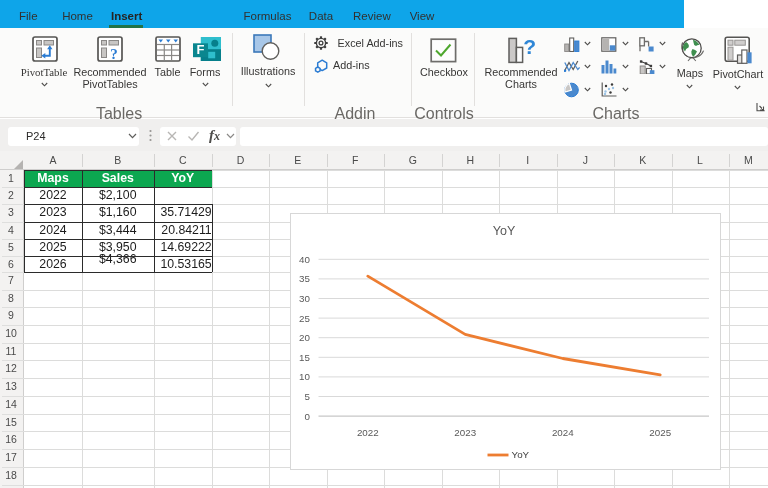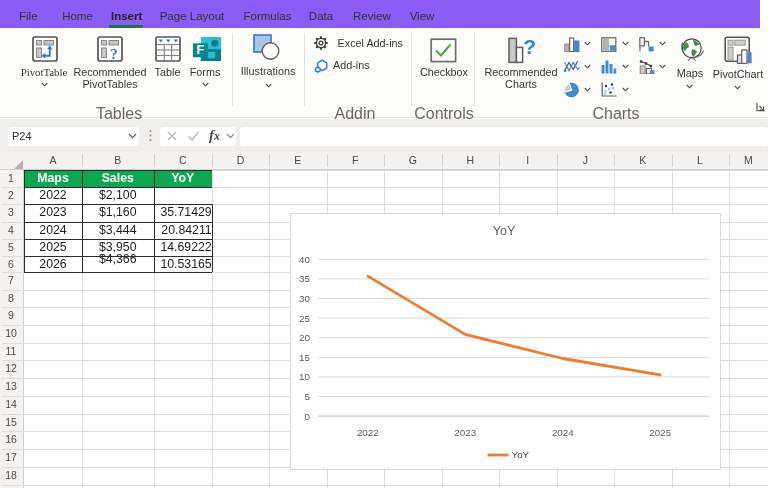--- a/index.html
+++ b/index.html
@@ -1,28 +1,28 @@
 <!DOCTYPE html>
 <html><head>
 <meta charset="utf-8">
 <style>
   * { margin:0; padding:0; box-sizing:border-box; }
   html,body { width:768px; height:488px; overflow:hidden; }
   body { font-family:"Liberation Sans", sans-serif; position:relative; background:#fff; }
   .abs { position:absolute; }
   
-  #tabbar { left:0; top:0; width:760px; height:28px; background:#8b5cf6; }
+  #tabbar { left:0; top:0; width:684px; height:28px; background:#0ea5e9; }
   .tab { position:absolute; top:0; height:28px; line-height:32px; font-size:11.5px; color:#323130; text-align:center; }
   #ribbon { left:0; top:28px; width:768px; height:90px; background:#fbfbfa; border-bottom:1px solid #e2e0de; }
   .gsep { position:absolute; top:5px; height:73px; width:1px; background:#e2e0de; }
   .biglbl { position:absolute; font-size:10.8px; color:#373635; text-align:center; white-space:nowrap; }
   .grplbl { position:absolute; top:76.5px; font-size:16px; color:#6a6865; text-align:center; white-space:nowrap; }
   
   #fbar { left:0; top:119px; width:768px; height:32px; background:#f0efee; }
-  #namebox { position:absolute; left:8px; top:7.5px; width:131px; height:19px; background:#fff; border-radius:3px; font-size:11px; color:#2b2a29; line-height:19px; padding-left:4px; }
+  #namebox { position:absolute; left:8px; top:7.5px; width:131px; height:19px; background:#fff; border-radius:3px; font-size:11px; color:#2b2a29; line-height:19px; padding-left:18px; }
   #fxfield { position:absolute; left:240px; top:7.5px; width:528px; height:19px; background:#fff; border-radius:3px; }
   
   #sheet { left:0; top:151px; width:768px; height:337px; background:#fff; }
   #colhead { position:absolute; left:0; top:0; width:768px; height:18.8px; background:#f3f2f1; border-bottom:1px solid #cfcecd; }
   .chl { position:absolute; top:0; height:18px; line-height:19px; text-align:center; font-size:10.5px; color:#4a4a4a; }
   .chsep { position:absolute; top:3px; height:13px; width:1px; background:#d4d3d2; }
   #gutter { position:absolute; left:0; top:18.8px; width:24px; height:318px; background:#f3f2f1; border-right:1px solid #cfcecd; }
   .rn { position:absolute; left:0; width:22px; text-align:center; font-size:10.5px; color:#4a4a4a; }
   .rnsep { position:absolute; left:2px; width:22px; height:1px; background:#dededd; }
   .gvl { position:absolute; width:1px; background:#dcdcdb; }
@@ -34,21 +34,20 @@
   
   #chart { position:absolute; left:290px; top:62px; width:431px; height:257px; background:#fff; border:1px solid #d7d7d7; }
 </style>
 </head>
 <body>
 <div class="abs" id="tabbar">
   <div class="tab" style="left:19px;width:18px;">File</div>
   <div class="tab" style="left:62px;width:31px;">Home</div>
   <div class="tab" style="left:111px;width:30px;font-weight:bold;color:#252423;">Insert</div>
   <div class="abs" style="left:109px;top:25px;width:34px;height:2.5px;background:#217346;"></div>
-  <div class="tab" style="left:159px;width:66px;">Page Layout</div>
   <div class="tab" style="left:243px;width:49px;">Formulas</div>
   <div class="tab" style="left:308px;width:26px;">Data</div>
   <div class="tab" style="left:353px;width:37px;">Review</div>
   <div class="tab" style="left:409px;width:26px;">View</div>
 </div>
 
 <div class="abs" id="ribbon">
 
   <div class="gsep" style="left:232px;"></div>
   <div class="gsep" style="left:304px;"></div>

